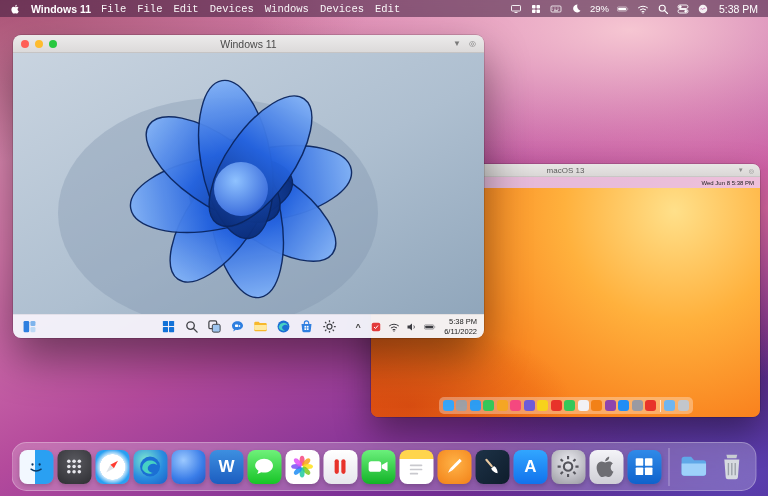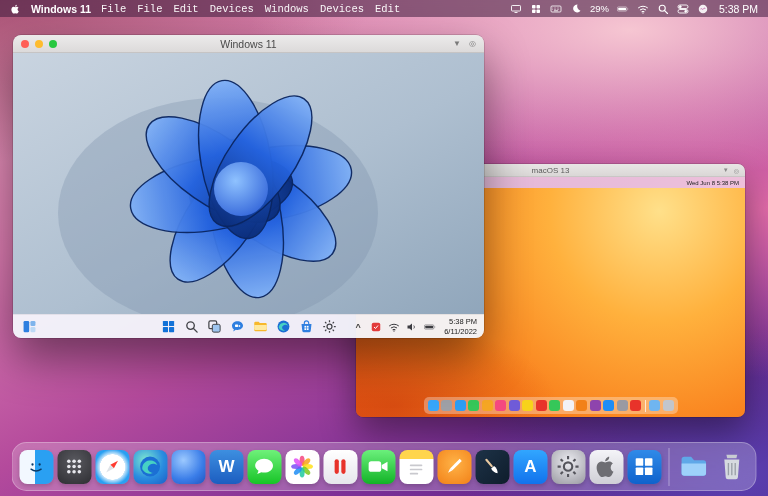--- a/index.html
+++ b/index.html
@@ -49,21 +49,21 @@
     display:inline-flex; align-items:center; justify-content:center; padding:0; cursor:pointer; }
   .tb-btn svg { width:15px; height:15px; display:block; }
   #tb-center { position:absolute; left:50%; transform:translateX(-50%); display:flex; gap:4px; align-items:center; }
   #tb-tray { margin-left:auto; display:flex; align-items:center; gap:4px; color:#3c3c41; }
   .tray-icon { display:inline-flex; align-items:center; justify-content:center; width:14px; height:14px; }
   .tray-icon svg { width:12px; height:12px; display:block; }
   .tray-chev { font-size:9px; color:#444; font-weight:bold; }
   .tb-clock { text-align:right; font-size:7.5px; line-height:1.25; color:#222; margin-left:3px; }
 
   
-  #mac-window { position:absolute; left:356px; top:164px; width:389px; height:253px; z-index:2;
+  #mac-window { position:absolute; left:371px; top:164px; width:389px; height:253px; z-index:2;
     border-radius:7px; overflow:hidden; box-shadow:0 16px 35px rgba(0,0,0,.4), 0 0 0 .5px rgba(0,0,0,.25); }
   .mac-titlebar { position:relative; height:13px; background:linear-gradient(#e8e6e5,#dad7d6);
     display:flex; align-items:center; padding:0 6px; border-bottom:1px solid #c9c6c5; }
   .mac-titlebar .traffic span { width:5px; height:5px; }
   .mac-title { position:absolute; left:0; right:0; text-align:center; font-size:8px; color:#5c5c5c; pointer-events:none; }
   .mac-controls { margin-left:auto; display:flex; gap:5px; color:#8a8a8a; font-size:6px; align-items:center; z-index:1; }
   .mac-menubar { height:11px; background:rgba(255,255,255,.6); display:flex; align-items:center;
     gap:5px; padding:0 6px; font-size:6.5px; color:#333; }
   .mac-menubar .apple-wrap svg { width:6px; height:7px; fill:#222; display:block; }
   .menu-dash { height:2.5px; border-radius:2px; background:rgba(60,60,60,.45); }

